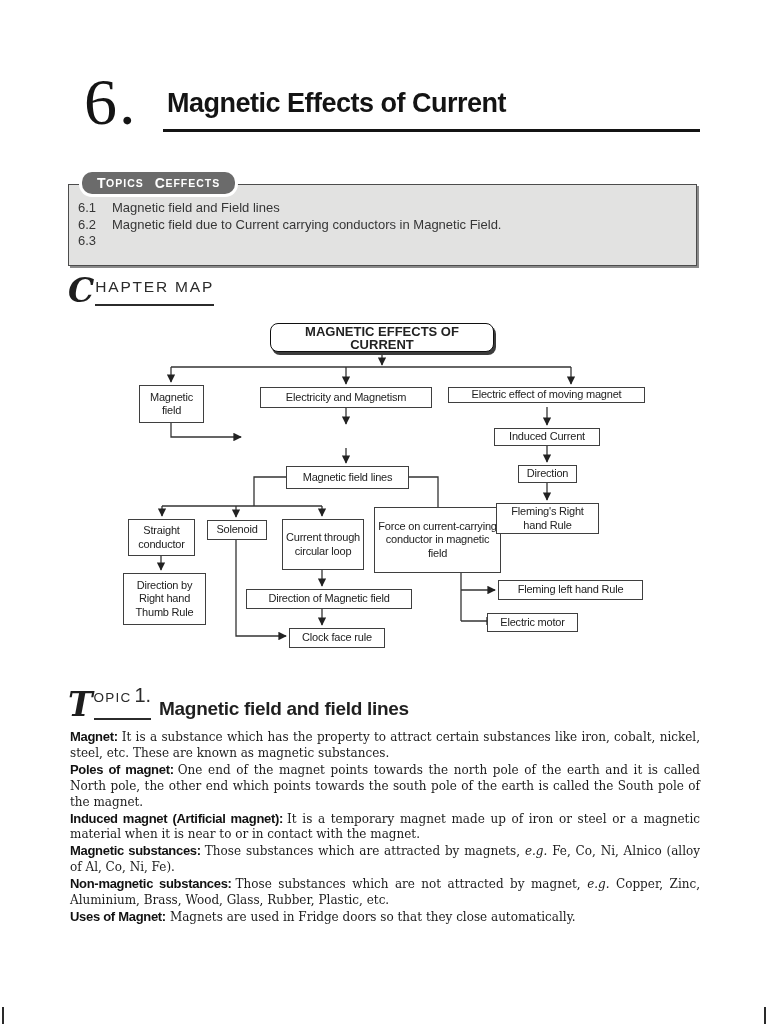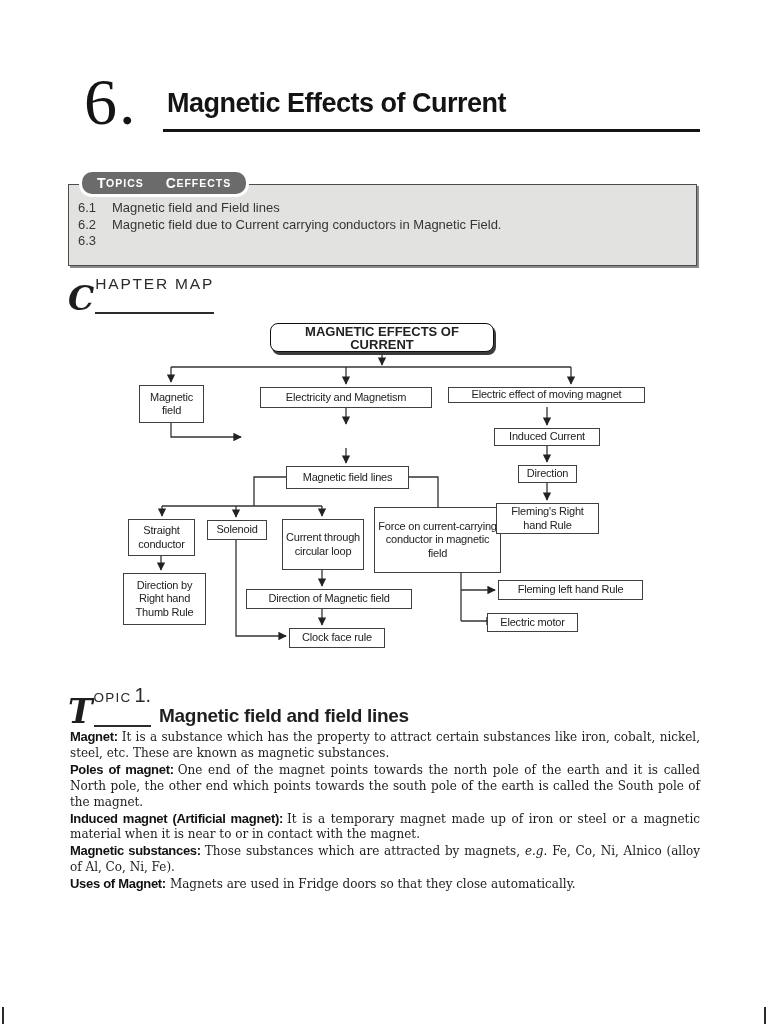--- a/index.html
+++ b/index.html
@@ -14,34 +14,34 @@
        font:bold 27px/1 "Liberation Sans",sans-serif;color:#141414;letter-spacing:-0.5px;}
   .title-rule{position:absolute;left:163px;top:129px;width:537px;height:3px;background:#141414;}
 
   
   .topics-box{position:absolute;left:68px;top:184px;width:629px;height:82px;
        background:#e2e2e1;border:1px solid #4c4c4c;box-shadow:2px 2px 0 #8a8a8a;box-sizing:border-box;}
   .topics-pill{position:absolute;left:82px;top:172px;height:22px;padding:0 15px;
        background:#6b6b6b;border-radius:10px;box-shadow:0 0 0 3px #fff;
        display:flex;align-items:center;color:#fff;z-index:3;}
   .pill-big{font:bold 14px/1 "Liberation Sans",sans-serif;letter-spacing:.5px;}
-  .pill-small{font:bold 10.5px/1 "Liberation Sans",sans-serif;letter-spacing:1px;margin-right:22px;}
+  .pill-small{font:bold 10.5px/1 "Liberation Sans",sans-serif;letter-spacing:1px;margin-right:11px;}
   .topics-list{position:absolute;left:78px;top:200px;width:610px;}
   .topic-row{display:flex;font:13px/16.5px "Liberation Sans",sans-serif;color:#363636;}
   .topic-row .num{width:34px;flex:none;}
 
   
   .script-ini{font:italic bold 33px/0.9 "DejaVu Serif",serif;color:#1e1e1e;margin-right:1px;}
   .map-head{position:absolute;left:68px;top:276px;display:flex;align-items:flex-end;}
   .map-rest{font:15.5px/1 "Liberation Sans",sans-serif;letter-spacing:1.8px;color:#2b2b2b;
-       border-bottom:2px solid #2b2b2b;padding-bottom:20px;}
+       border-bottom:2px solid #2b2b2b;padding-bottom:9px;}
   .topic-head{position:absolute;left:68px;top:686px;display:flex;align-items:flex-end;}
   .t1-word{font:13.5px/1 "Liberation Sans",sans-serif;letter-spacing:1.2px;color:#2b2b2b;}
   .t1-num{font:20px/0.9 "Liberation Sans",sans-serif;color:#2b2b2b;margin-left:3px;}
-  .t1-underline{border-bottom:2px solid #2b2b2b;padding-bottom:21px;display:flex;align-items:flex-end;}
+  .t1-underline{border-bottom:2px solid #2b2b2b;padding-bottom:14px;display:flex;align-items:flex-end;}
   .t1-title{font:bold 19px/1 "Liberation Sans",sans-serif;color:#1f1f1f;
        letter-spacing:-0.3px;margin-left:8px;padding-bottom:2px;}
 
   
   .fc-lines{position:absolute;left:0;top:0;width:768px;height:1024px;z-index:1;}
   .fc-box{position:absolute;z-index:2;background:#fff;border:1.2px solid #3f3f3f;
        box-sizing:border-box;display:flex;align-items:center;justify-content:center;
        text-align:center;font:11px/1.22 "Liberation Sans",sans-serif;color:#222;
        letter-spacing:-0.2px;padding:1px 2px;}
   .fc-root{border:1.6px solid #101010;border-radius:8px;box-shadow:2px 3px 0 #3c3c3c;
@@ -162,20 +162,23 @@
     <p>
       <span class="term">Poles of magnet:</span><span>One end of the magnet points towards the north pole of the earth and it is called North pole, the other end which points towards the south pole of the earth is called the South pole of the magnet.</span>
     </p>
     <p>
       <span class="term">Induced magnet (Artificial magnet):</span><span>It is a temporary magnet made up of iron or steel or a magnetic material when it is near to or in contact with the magnet.</span>
     </p>
     <p>
       <span class="term">Magnetic substances:</span><span>Those substances which are attracted by magnets, </span><span class="eg">e.g.</span><span> Fe, Co, Ni, Alnico (alloy of Al, Co, Ni, Fe).</span>
     </p>
     <p>
+      <span class="term">Non-magnetic substances:</span><span>Those substances which are not attracted by magnet, </span><span class="eg">e.g.</span><span> Copper, Zinc, Aluminium, Brass, Wood, Glass, Rubber, Plastic, etc.</span>
+    </p>
+    <p>
       <span class="term">Uses of Magnet:</span><span>Magnets are used in Fridge doors so that they close automatically.</span>
     </p>
   </div>
 
   <div class="tick tick-left"></div>
   <div class="tick tick-right"></div>
 
 </div>
 
 </body></html>

